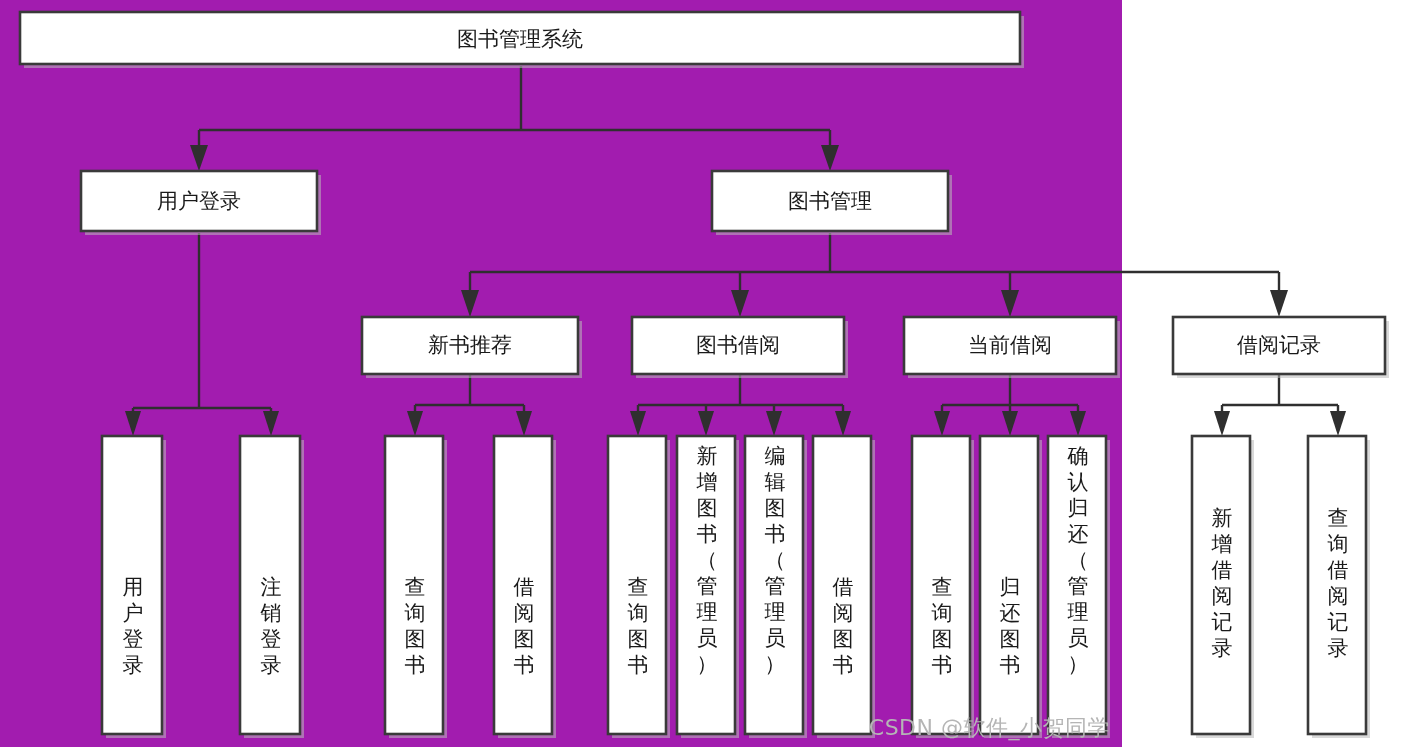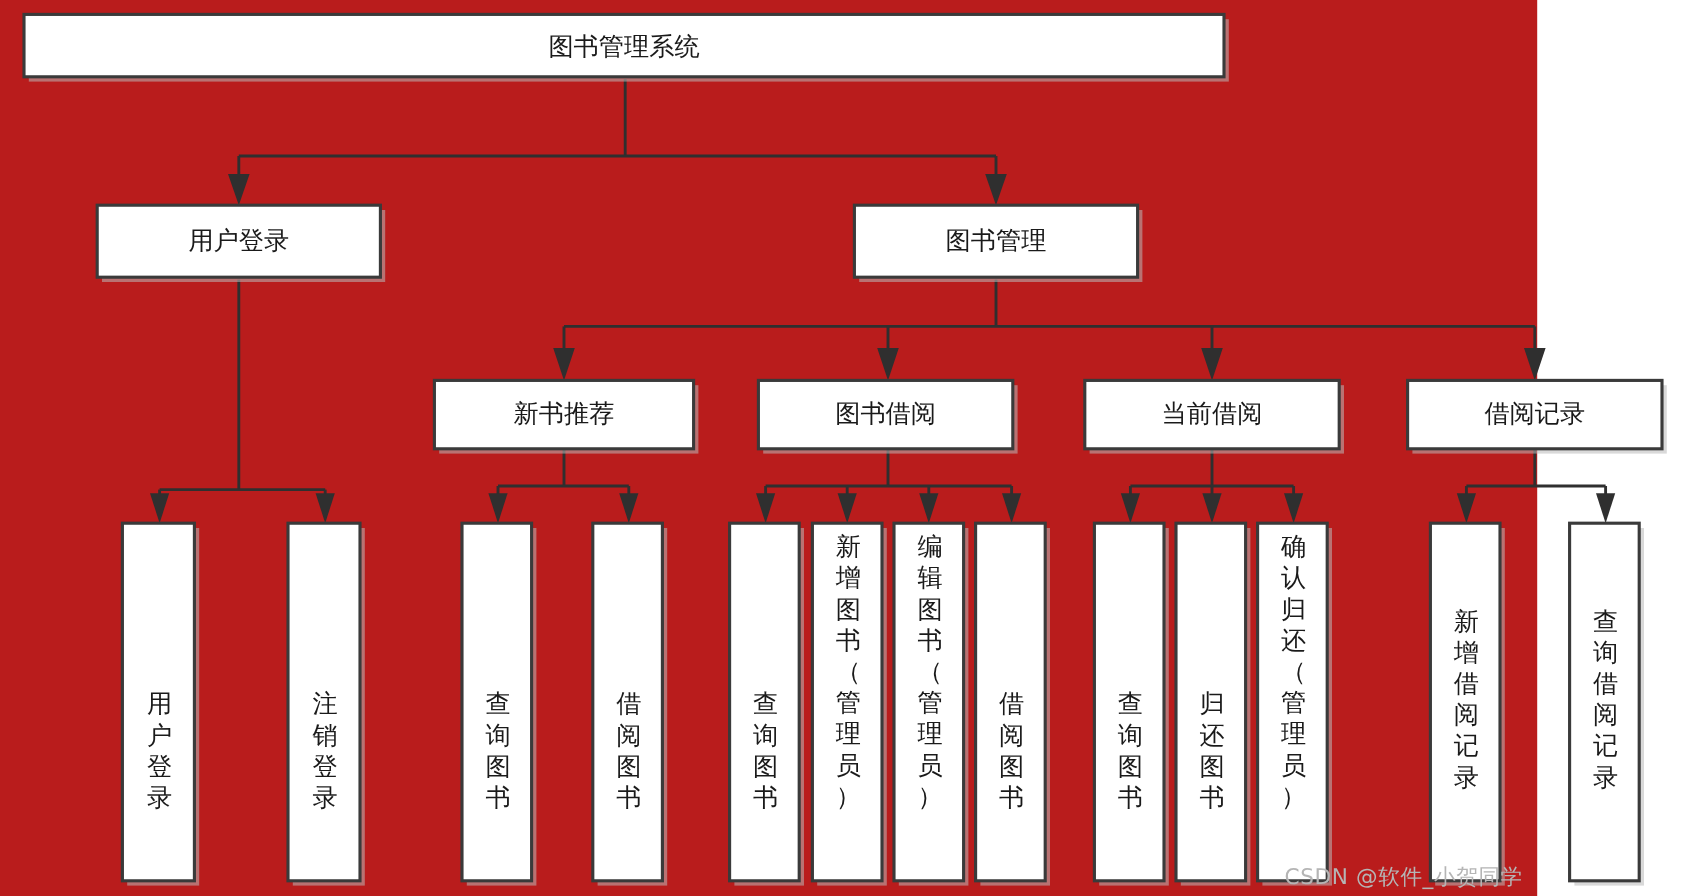--- a/index.html
+++ b/index.html
@@ -9,23 +9,23 @@
     background: #ffffff;
   }
   body {
     width: 1405px;
     height: 747px;
     font-family: "DejaVu Sans", "Liberation Sans", sans-serif;
     overflow: hidden;
   }
   #diagram-root {
     position: relative;
-    width: 1281px;
+    width: 1122px;
     height: 747px;
-    background: #b91c1c;
+    background: #a21caf;
   }
   svg#tree-svg {
     position: absolute;
     left: 0;
     top: 0;
     width: 1405px;
     height: 747px;
     display: block;
   }
   .node-box {
@@ -60,21 +60,21 @@
     fill: #1a1a1a;
     font-family: "DejaVu Sans", "Liberation Sans", sans-serif;
     font-size: 21px;
     text-anchor: middle;
   }
   .watermark-text {
     position: absolute;
     right: 12px;
     bottom: 4px;
     font-family: "DejaVu Sans", "Liberation Sans", sans-serif;
-    font-size: 18px;
+    font-size: 22px;
     color: #b5b5b5;
     letter-spacing: 0.5px;
     user-select: none;
     white-space: nowrap;
   }
 </style>
 </head>
 <body>
 
 <div id="diagram-root">

